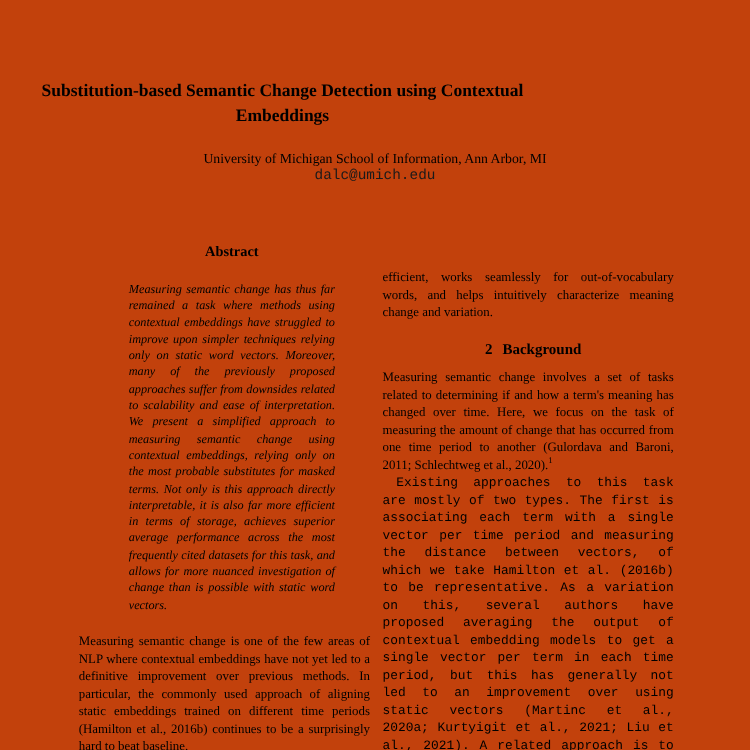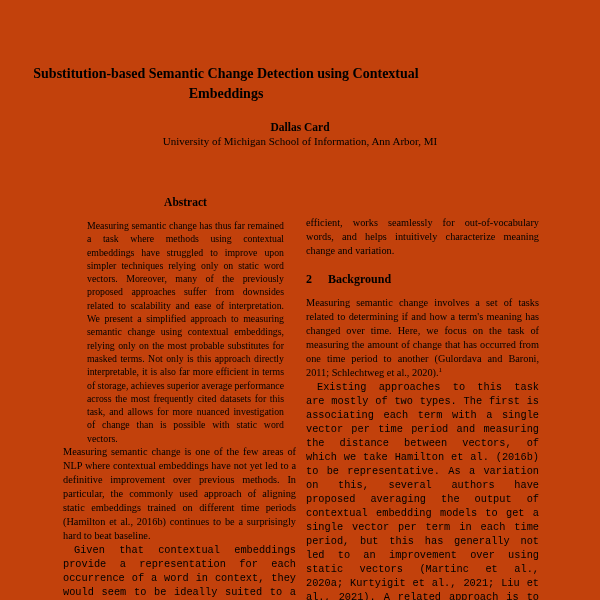--- a/index.html
+++ b/index.html
@@ -54,46 +54,47 @@
   .abstract-heading {
     text-align: center;
     font-weight: bold;
     font-size: 11.5px;
     margin: 5px 0 10px 0;
   }
   .abstract-body {
     font-size: 9.8px;
     line-height: 13.3px;
     text-align: justify;
-    margin: 0;
+    margin: 16px;
+    font-style: italic;
   }
   .sec-heading {
     font-size: 12px;
     font-weight: bold;
     line-height: 13px;
-    text-align: left;
+    text-align: center;
     margin: 14px 0 10px 0;
   }
   .sec-num { display: inline-block; width: 22px; }
   p.body-par { margin: 0; }
   p.indent { text-indent: 11px; font-family: Liberation Mono, monospace; }
   sup.fn { font-size: 7px; line-height: 0; }
 </style>
 </head>
 <body>
 
 <div class="page">
 
   <div class="title-block">
     <h1 class="title-inner" style="margin:0;">Substitution-based Semantic Change Detection using Contextual Embeddings</h1>
   </div>
 
   <div class="author-block">
-    <div class="author-name">Dallas Card</div>
     <div class="affiliation">University of Michigan School of Information, Ann Arbor, MI</div>
+    <div class="email">dalc@umich.edu</div>
   </div>
 
   <div class="col col-left">
     <div class="abstract">
       <div class="abstract-heading">Abstract</div>
       <p class="abstract-body">Measuring semantic change has thus far remained a task where methods using contextual embeddings have struggled to improve upon simpler techniques relying only on static word vectors. Moreover, many of the previously proposed approaches suffer from downsides related to scalability and ease of interpretation. We present a simplified approach to measuring semantic change using contextual embeddings, relying only on the most probable substitutes for masked terms. Not only is this approach directly interpretable, it is also far more efficient in terms of storage, achieves superior average performance across the most frequently cited datasets for this task, and allows for more nuanced investigation of change than is possible with static word vectors.</p>
     </div>
     <p class="body-par">Measuring semantic change is one of the few areas of NLP where contextual embeddings have not yet led to a definitive improvement over previous methods. In particular, the commonly used approach of aligning static embeddings trained on different time periods (Hamilton et al., 2016b) continues to be a surprisingly hard to beat baseline.</p>
     <p class="body-par indent">Given that contextual embeddings provide a representation for each occurrence of a word in context, they would seem to be ideally suited to a more</p>
   </div>

